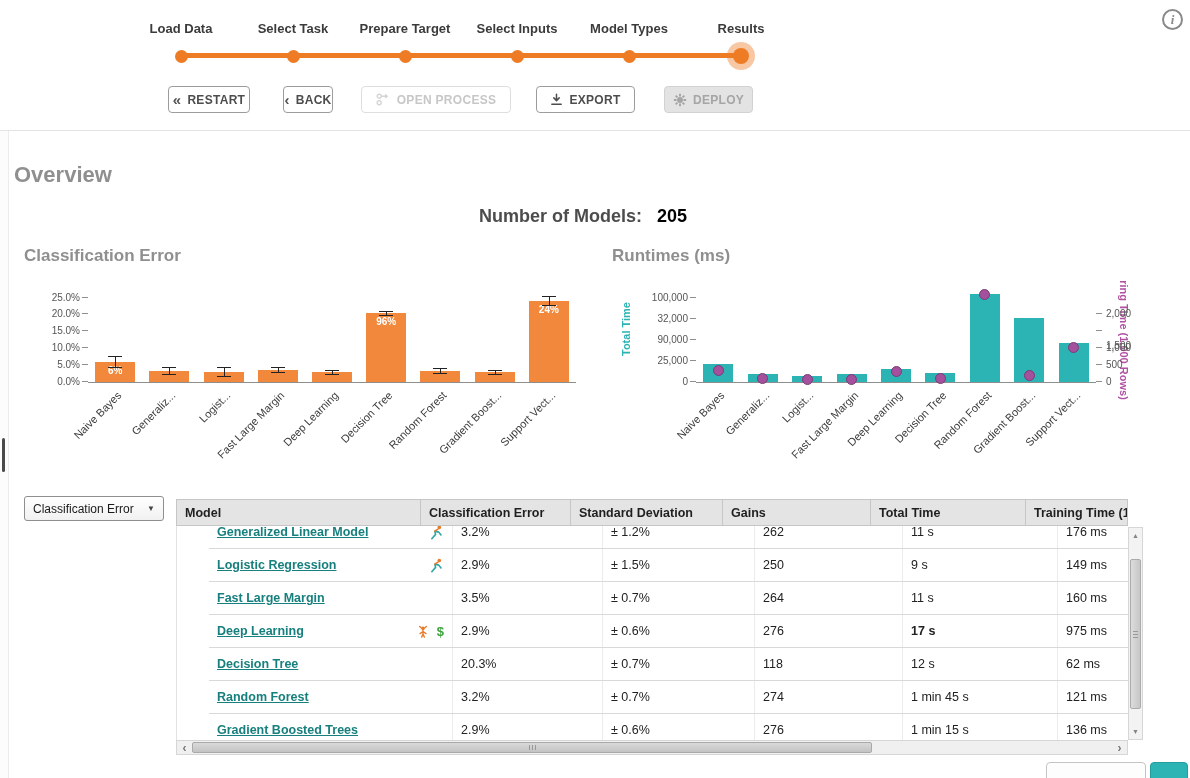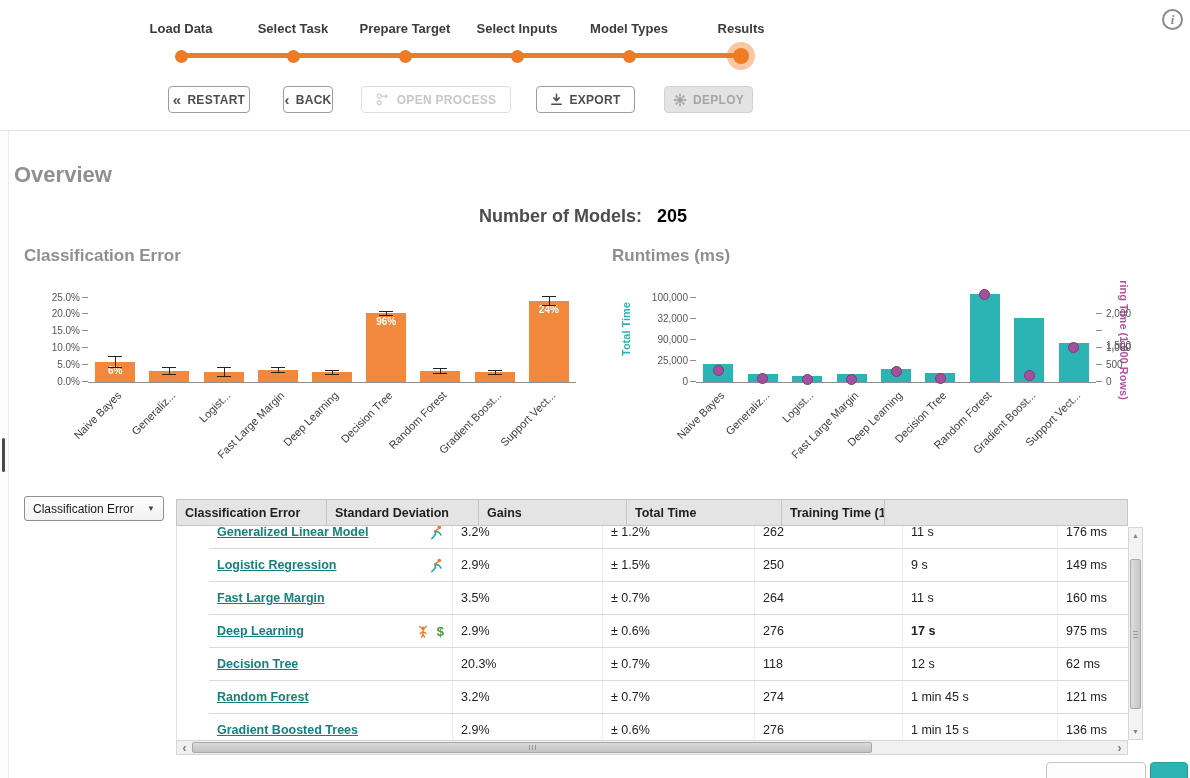--- a/index.html
+++ b/index.html
@@ -311,20 +311,21 @@
       </div>
   </div>
 
   <div class="filter-select">
     <span>Classification Error</span>
     <span class="caret">▼</span>
   </div>
 
   <div class="table-wrap">
     <div class="thead" id="thead">
+        <div class="th" style="width: 244px;">Model</div>
         <div class="th" style="width: 150px;">Classification Error</div>
         <div class="th" style="width: 152px;">Standard Deviation</div>
         <div class="th" style="width: 148px;">Gains</div>
         <div class="th" style="width: 155px;">Total Time</div>
         <div class="th" style="width: 103px;">Training Time (1,000 Rows)</div>
       </div>
     <div class="tbody" id="tbody">
       <div class="tbody-inner" id="tbody-inner">
           <div class="tr">
             <div class="td model-cell" style="width: 244px;">

